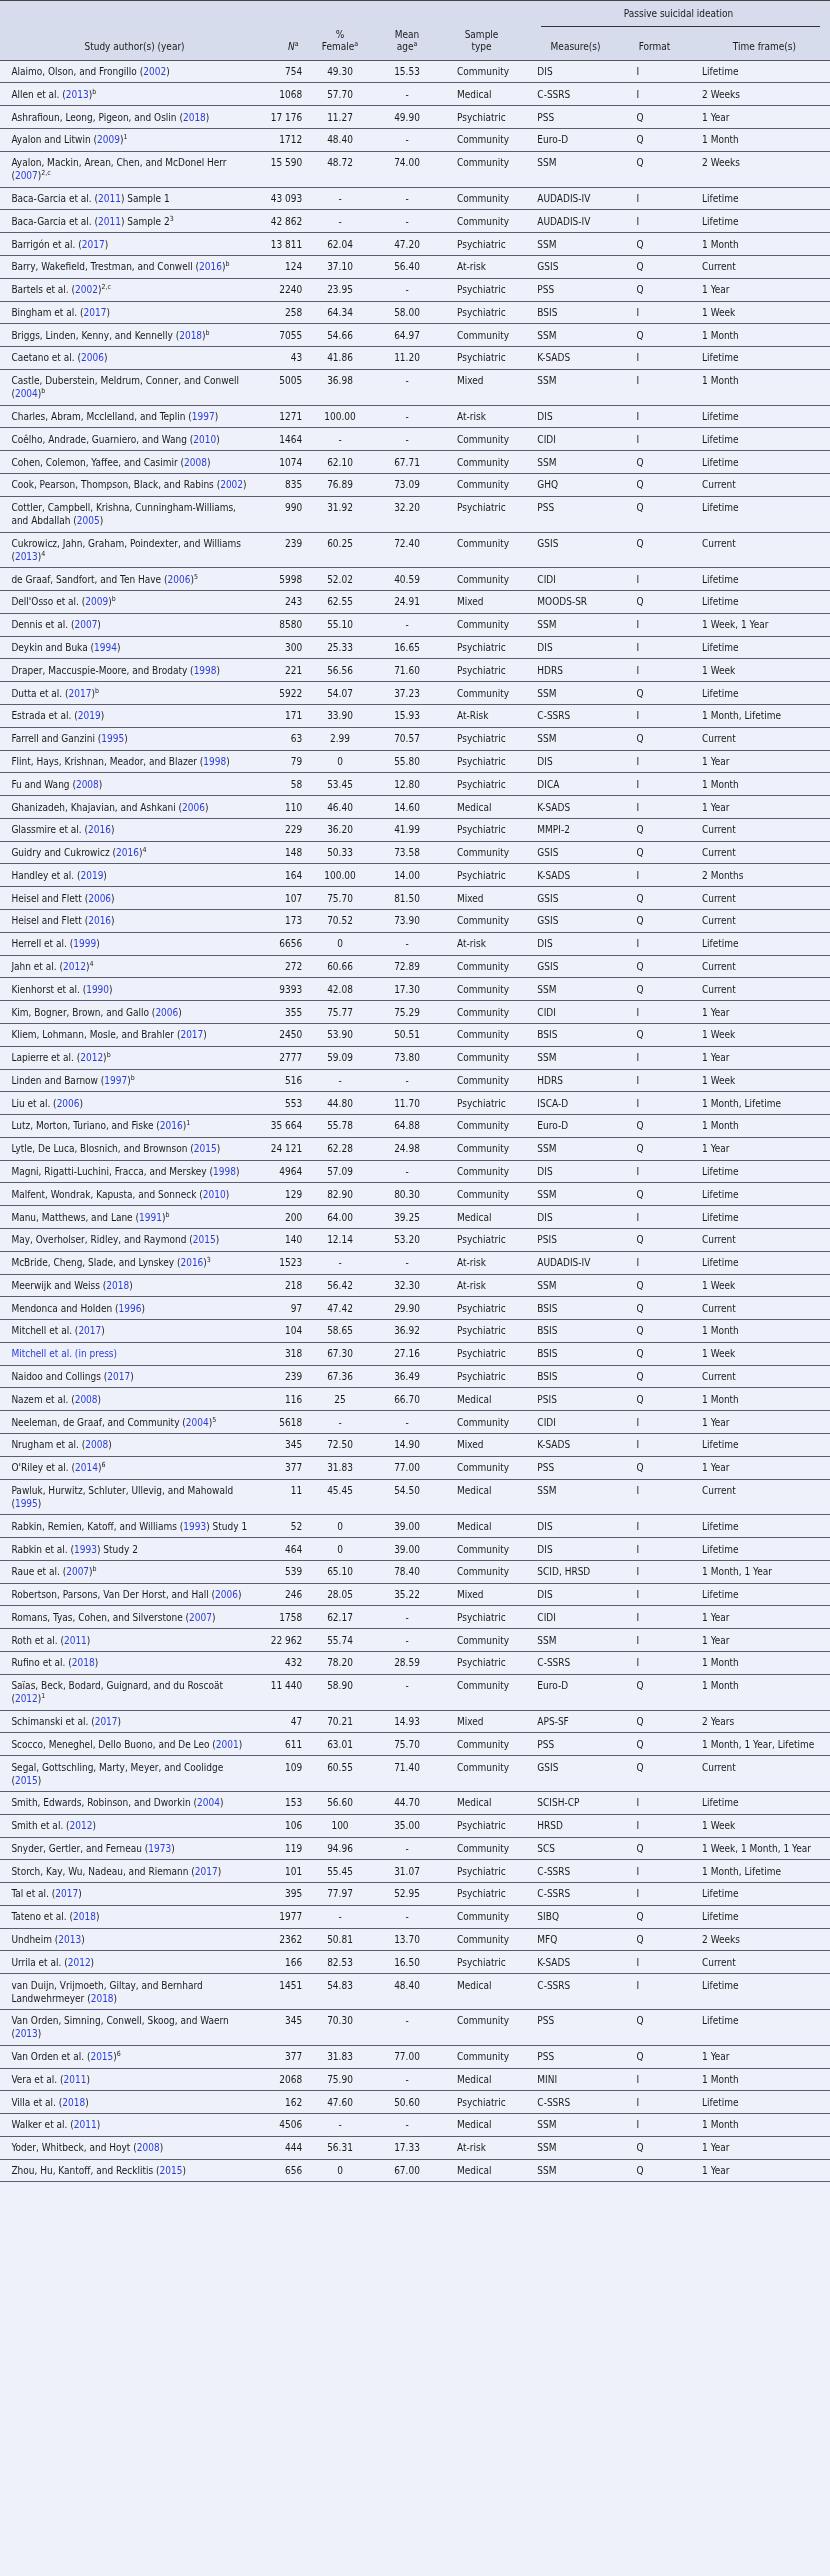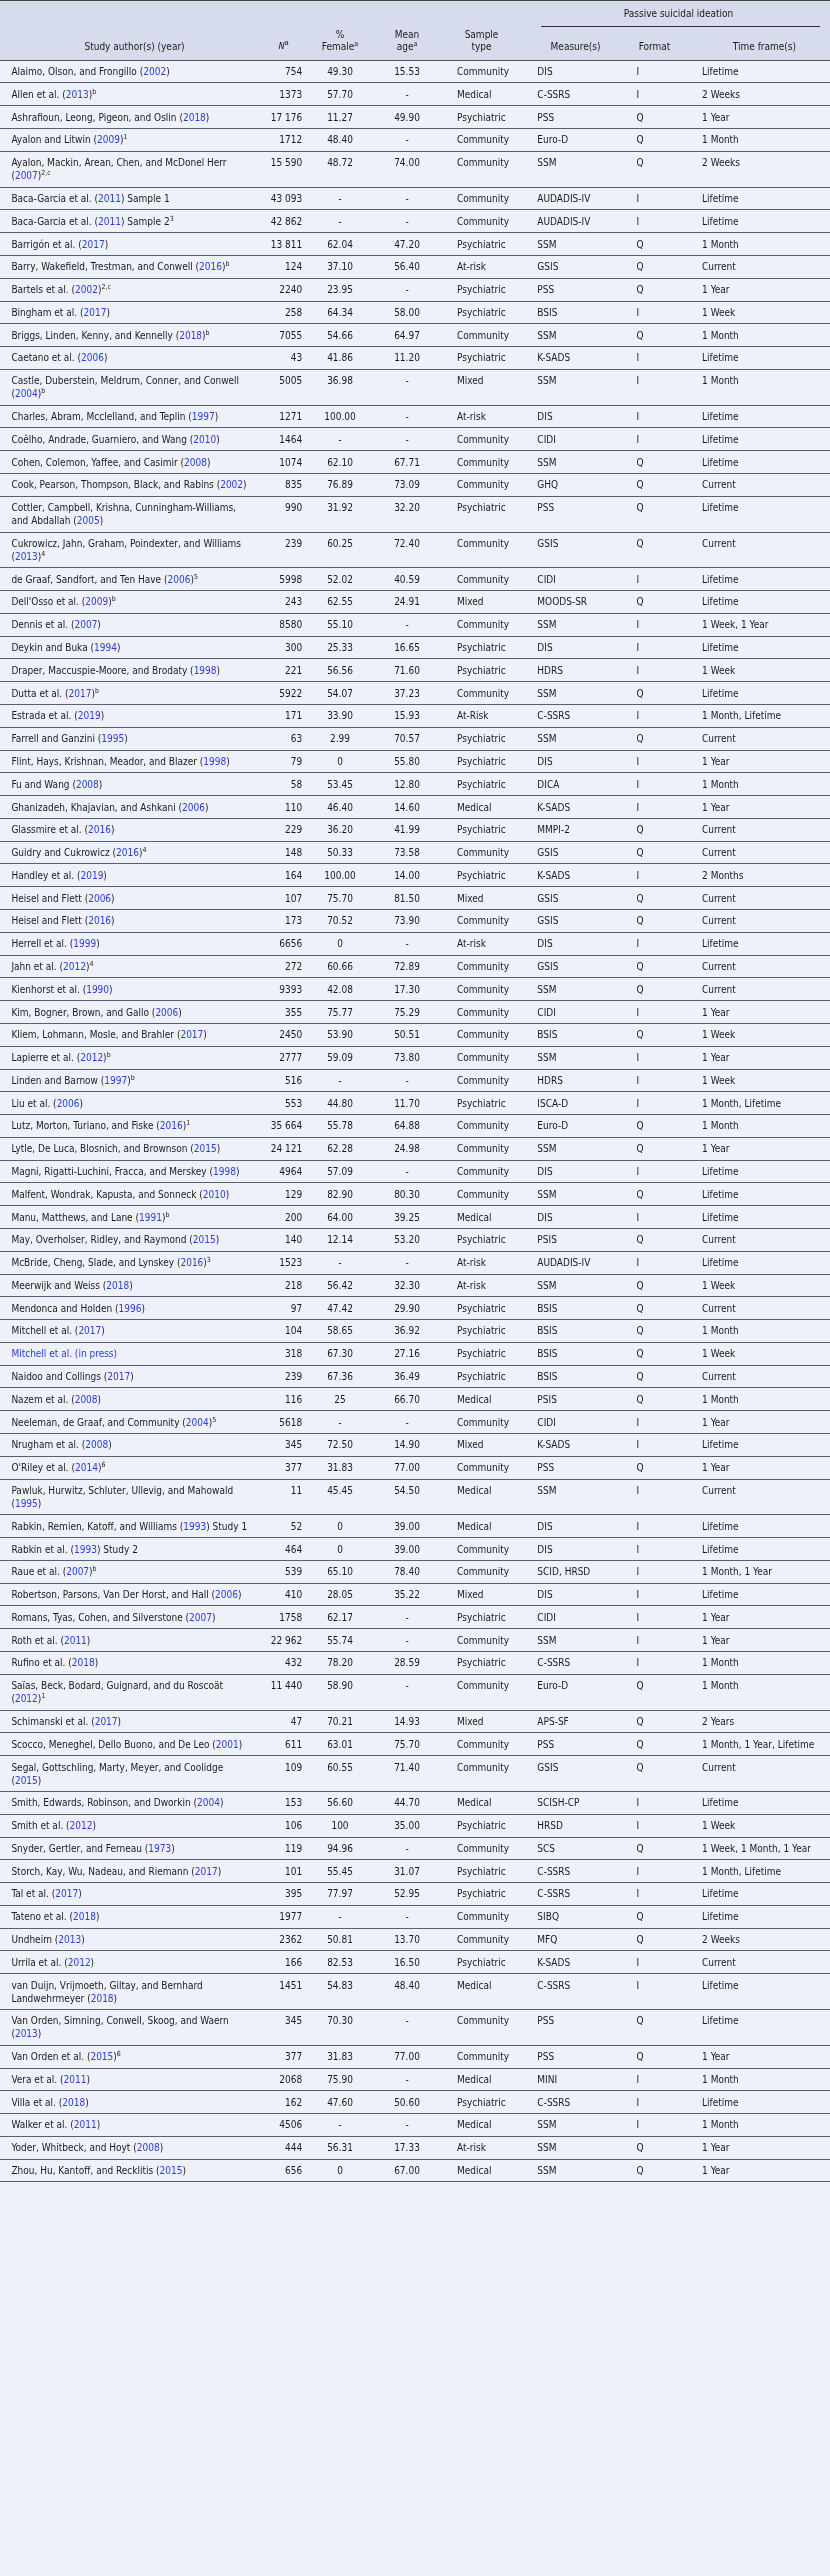--- a/index.html
+++ b/index.html
@@ -12,21 +12,21 @@
   col.c-type { width: 87px; }
   col.c-measure { width: 94px; }
   col.c-format { width: 64px; }
   col.c-time { width: 149px; }
   thead tr { background: #d6dcec; }
   thead th { font-weight: normal; vertical-align: bottom; padding: 0 5.3px 6.1px 5.3px; line-height: 12.3px; text-align: center; }
   thead tr.group th { padding-top: 7px; padding-bottom: 0; vertical-align: top; height: 21px; }
   thead th.group-title { text-align: center; position: relative; }
   thead th.group-title span.rule { display: block; margin: 5.3px 7px 0 10.5px; border-bottom: 0.9px solid #333; }
   thead tr.cols th { height: 23px; }
-  thead th.num { text-align: center; font-family: Liberation Mono, monospace; }
+  thead th.num { text-align: right; }
   thead th.ctr { text-align: center; }
   thead tr.cols { border-bottom: 1.8px solid #555; }
   tbody tr { border-bottom: 1.3px solid #5a5f6e; }
   tbody td { vertical-align: top; padding: 4.4px 5.3px 4.4px 5.3px; line-height: 13px; }
   td.author { padding-left: 11.4px; padding-right: 8.8px; }
   td.n { text-align: right; padding-right: 1.8px; }
   td.female { text-align: center; }
   td.age { text-align: center; }
   td.type { padding-left: 19px; }
   td.measure { padding-left: 12.3px; }
@@ -74,21 +74,21 @@
         <td class="n">754</td>
         <td class="female">49.30</td>
         <td class="age">15.53</td>
         <td class="type">Community</td>
         <td class="measure">DIS</td>
         <td class="format">I</td>
         <td class="time">Lifetime</td>
       </tr>
       <tr>
         <td class="author"><span>Allen et al. (</span><span class="link">2013</span><span>)</span><sup>b</sup></td>
-        <td class="n">1373</td>
+        <td class="n">1068</td>
         <td class="female">57.70</td>
         <td class="age">-</td>
         <td class="type">Medical</td>
         <td class="measure">C-SSRS</td>
         <td class="format">I</td>
         <td class="time">2 Weeks</td>
       </tr>
       <tr>
         <td class="author"><span>Ashrafioun, Leong, Pigeon, and Oslin (</span><span class="link">2018</span><span>)</span><sup></sup></td>
         <td class="n">17 176</td>
@@ -704,21 +704,21 @@
         <td class="n">539</td>
         <td class="female">65.10</td>
         <td class="age">78.40</td>
         <td class="type">Community</td>
         <td class="measure">SCID, HRSD</td>
         <td class="format">I</td>
         <td class="time">1 Month, 1 Year</td>
       </tr>
       <tr>
         <td class="author"><span>Robertson, Parsons, Van Der Horst, and Hall (</span><span class="link">2006</span><span>)</span><sup></sup></td>
-        <td class="n">410</td>
+        <td class="n">246</td>
         <td class="female">28.05</td>
         <td class="age">35.22</td>
         <td class="type">Mixed</td>
         <td class="measure">DIS</td>
         <td class="format">I</td>
         <td class="time">Lifetime</td>
       </tr>
       <tr>
         <td class="author"><span>Romans, Tyas, Cohen, and Silverstone (</span><span class="link">2007</span><span>)</span><sup></sup></td>
         <td class="n">1758</td>

